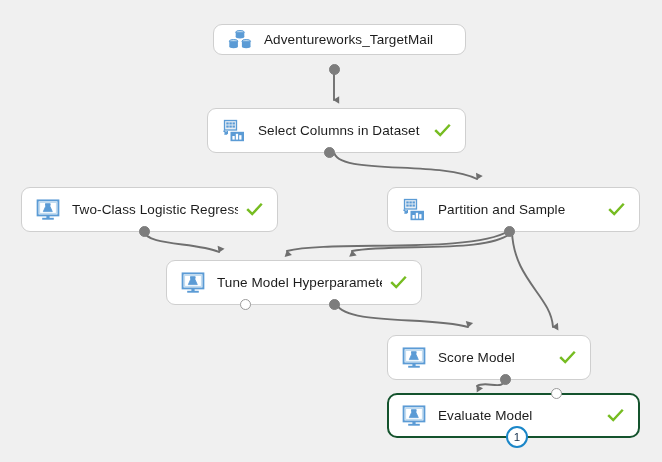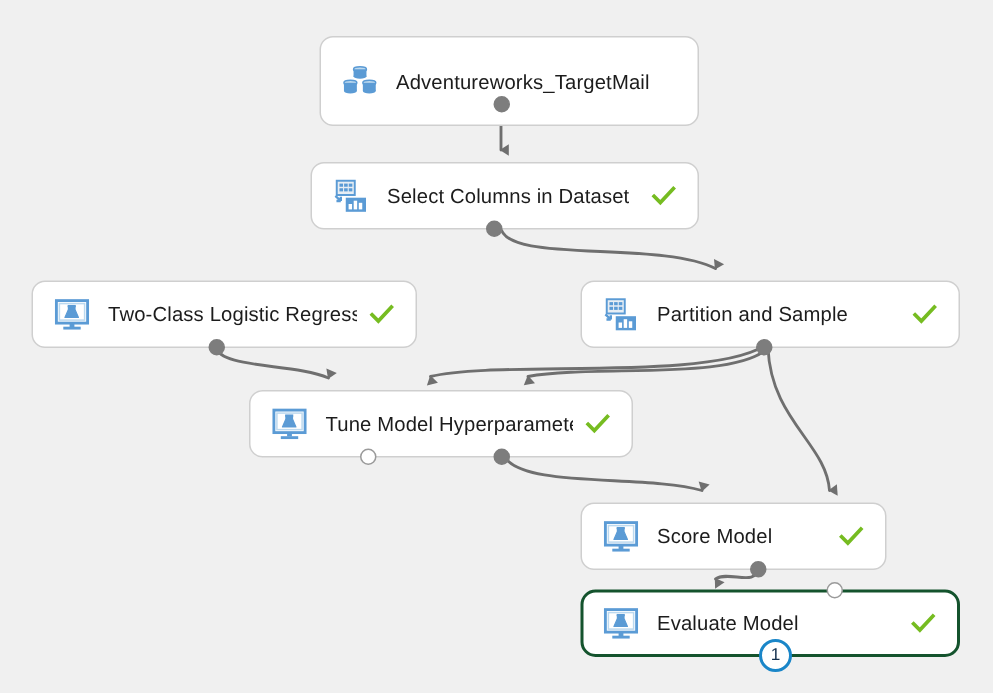--- a/index.html
+++ b/index.html
@@ -119,21 +119,21 @@
       <path d="M512,232 C490,254 396,243 352,251" marker-end="url(#arrow)"></path>
 
       <path d="M512,232 C514,280 551,296 553,327" marker-end="url(#arrow)"></path>
 
       <path d="M336,304 C348,326 430,316 468,327" marker-end="url(#arrow)"></path>
 
       <path d="M505,378 C505,392 486,380 477,386" marker-end="url(#arrow)"></path>
     </g>
   </svg>
 
-  <div class="node" style="left:213px; top:24px; width:253px; height:60px;">
+  <div class="node" style="left:213px; top:24px; width:253px; height:31px;">
     <svg class="node-icon" viewBox="0 0 26 26">
       <g fill="#5b9bd5" stroke="#5b9bd5">
         <g>
           <ellipse cx="13" cy="5.2" rx="4.3" ry="1.7" fill="#bcd9ef"></ellipse>
           <rect x="8.7" y="5.2" width="8.6" height="4.6" fill="#5b9bd5" stroke="none"></rect>
           <ellipse cx="13" cy="9.8" rx="4.3" ry="1.7" fill="#5b9bd5" stroke="none"></ellipse>
         </g>
         <g>
           <ellipse cx="6.6" cy="14.2" rx="4.3" ry="1.7" fill="#bcd9ef"></ellipse>
           <rect x="2.3" y="14.2" width="8.6" height="5.4" fill="#5b9bd5" stroke="none"></rect>

